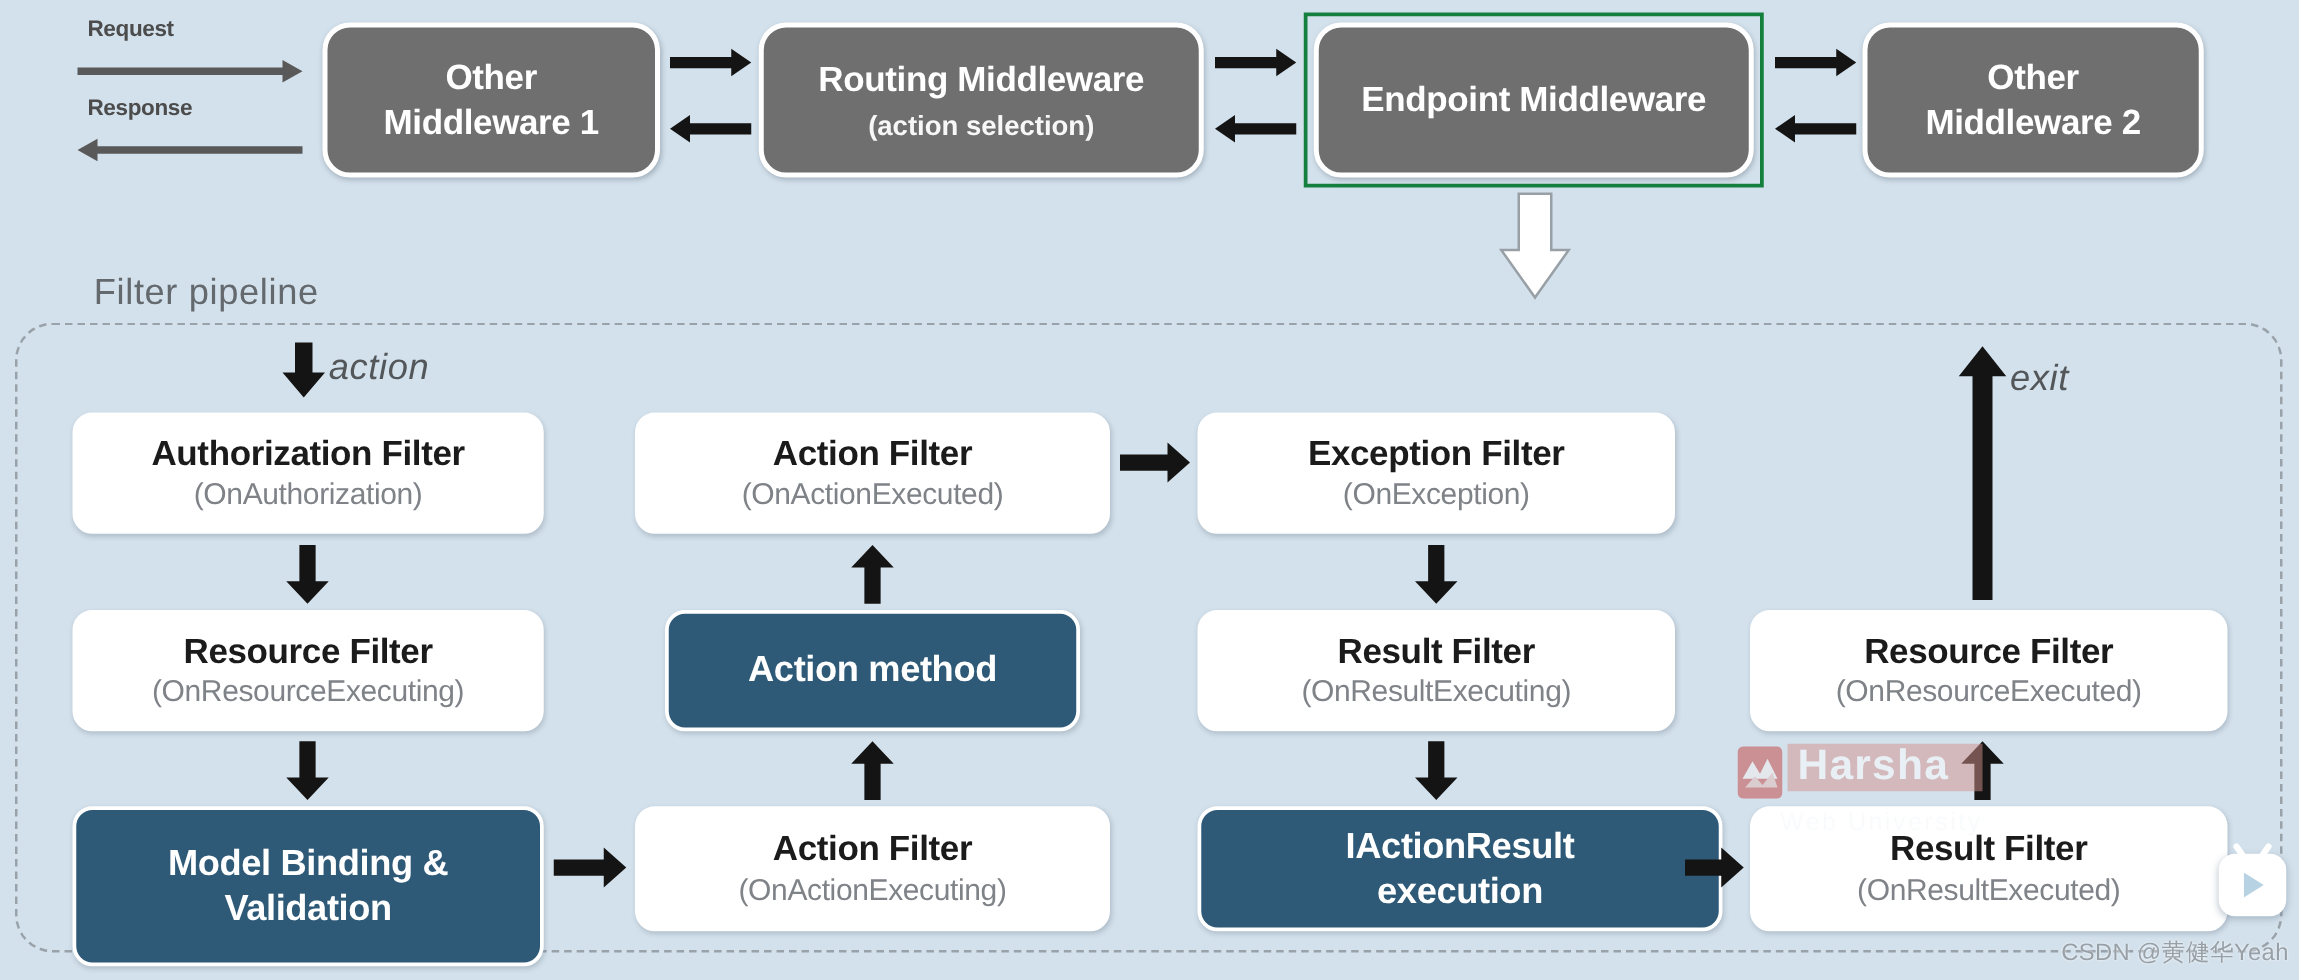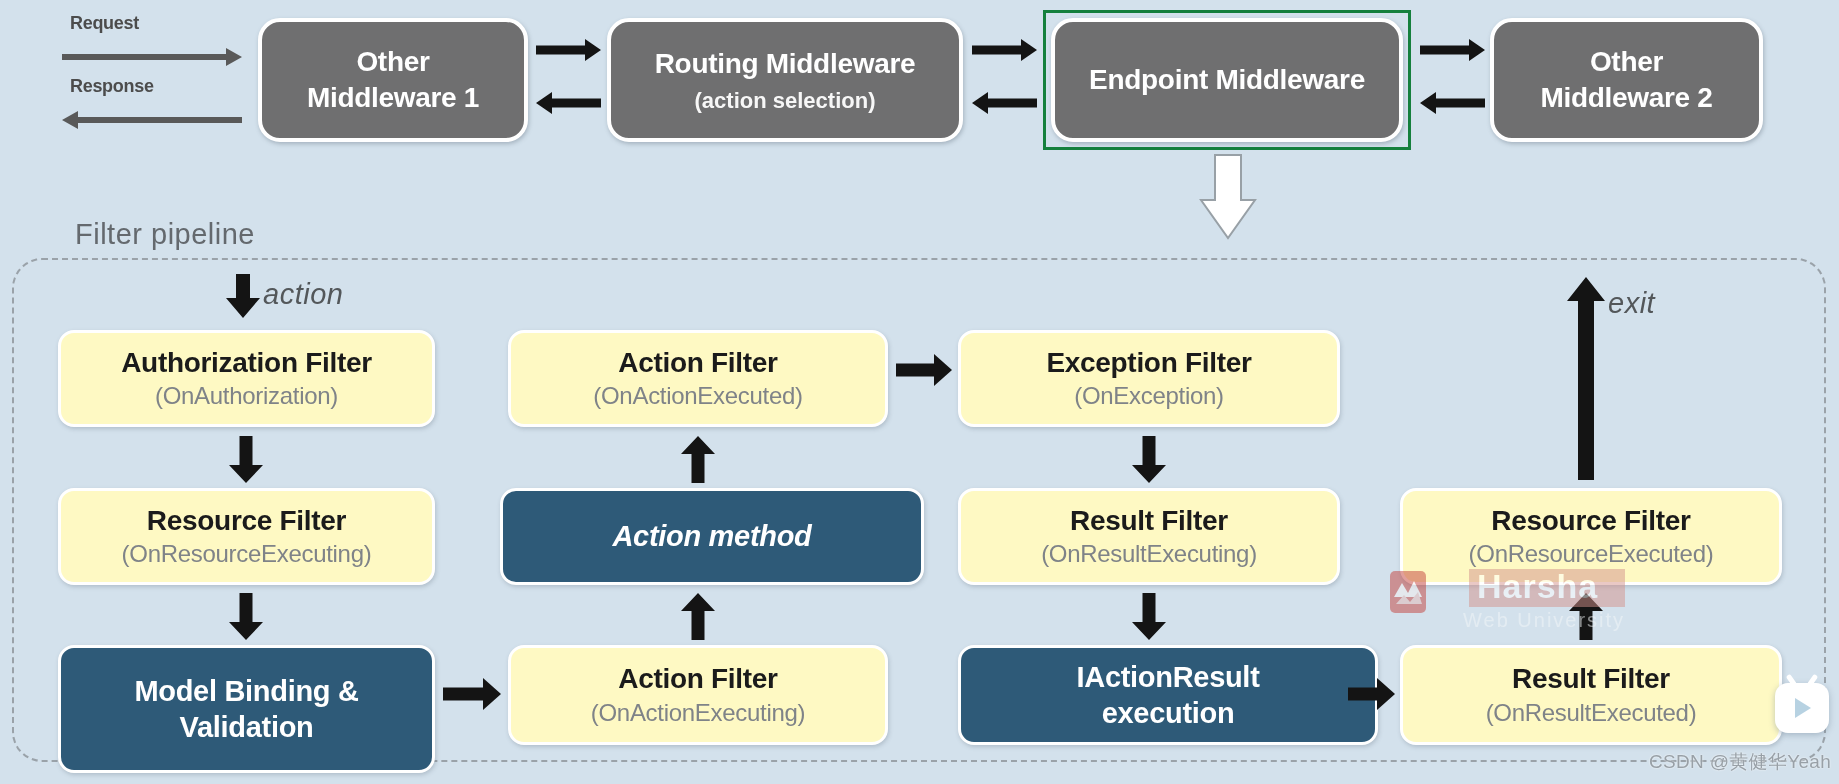--- a/index.html
+++ b/index.html
@@ -28,34 +28,34 @@
   .fp-label{position:absolute;left:28px;top:218px;font-size:29px;color:#64696e;letter-spacing:.5px;margin-left:47px;}
   .fp-container{
     position:absolute;left:12px;top:258px;width:1814px;height:504px;
     border:2px dashed #9aa2a9;border-radius:30px;box-sizing:border-box;
   }
   .fpbox{
     position:absolute;display:flex;flex-direction:column;align-items:center;justify-content:center;
     border:3px solid #ffffff;border-radius:16px;box-sizing:border-box;text-align:center;
     box-shadow:1px 2px 4px rgba(90,105,120,.28);
   }
-  .fpbox.light{background:#fef9c3;}
+  .fpbox.light{background:#ffffff;}
   .fpbox.dark{background:#2e5a78;}
   .fp-title{font-size:28px;font-weight:bold;color:#1b1b1b;line-height:1.15;white-space:pre-line;letter-spacing:-.3px;}
   .fpbox.dark .fp-title{color:#ffffff;font-size:29px;line-height:1.25;}
   .fp-sub{font-size:24px;color:#7f8388;margin-top:3px;letter-spacing:-.3px;}
   .flow-note{position:absolute;font-size:29px;font-style:italic;color:#53575a;letter-spacing:.5px;}
   
   .arrows{position:absolute;left:0;top:0;width:1839px;height:784px;pointer-events:none;}
   
-  .harsha{position:absolute;left:1390px;top:569px;display:flex;opacity:.5;align-items:flex-start;gap:39px;}
+  .harsha{position:absolute;left:1390px;top:595px;display:flex;opacity:.5;align-items:flex-start;}
   .harsha-logo{flex:0 0 auto;margin-top:2px;}
   .harsha-right{margin-left:4px;display:flex;flex-direction:column;}
   .harsha-title{font-size:34px;font-weight:bold;color:#ffffff;background:#d4938c;padding:0 8px 2px 8px;line-height:1.05;letter-spacing:1px;}
-  .harsha-sub{font-size:20px;color:#f4f7f9;letter-spacing:2px;margin-top:2px;margin-left:-6px;}
+  .harsha-sub{font-size:20px;color:#f4f7f9;letter-spacing:2px;margin-top:14px;margin-left:-6px;}
   .csdn{position:absolute;right:8px;top:749px;font-size:19px;color:#98a0a7;text-shadow:0 0 2px #ffffff;letter-spacing:.3px;}
   .playbtn{
     position:absolute;left:1775px;top:683px;width:54px;height:50px;background:#ffffff;border-radius:13px;
     box-shadow:0 2px 6px rgba(110,130,150,.45);display:flex;align-items:center;justify-content:center;
   }
   .playbtn::before,.playbtn::after{
     content:"";position:absolute;top:-9px;width:5px;height:13px;background:#ffffff;border-radius:3px;
   }
   .playbtn::before{left:14px;transform:rotate(-35deg);}
   .playbtn::after{right:14px;transform:rotate(35deg);}
@@ -105,21 +105,21 @@
   </div>
   <div class="fpbox dark" style="left:58px;top:645px;width:377px;height:128px;">
     <div class="fp-title">Model Binding &amp;
 Validation</div>
   </div>
 
   <div class="fpbox light" style="left:508px;top:330px;width:380px;height:97px;">
     <div class="fp-title">Action Filter</div>
     <div class="fp-sub">(OnActionExecuted)</div>
   </div>
-  <div class="fpbox dark" style="left:500px;top:488px;width:424px;height:97px;font-style:italic;">
+  <div class="fpbox dark" style="left:532px;top:488px;width:332px;height:97px;">
     <div class="fp-title">Action method</div>
   </div>
   <div class="fpbox light" style="left:508px;top:645px;width:380px;height:100px;">
     <div class="fp-title">Action Filter</div>
     <div class="fp-sub">(OnActionExecuting)</div>
   </div>
 
   <div class="fpbox light" style="left:958px;top:330px;width:382px;height:97px;">
     <div class="fp-title">Exception Filter</div>
     <div class="fp-sub">(OnException)</div>

